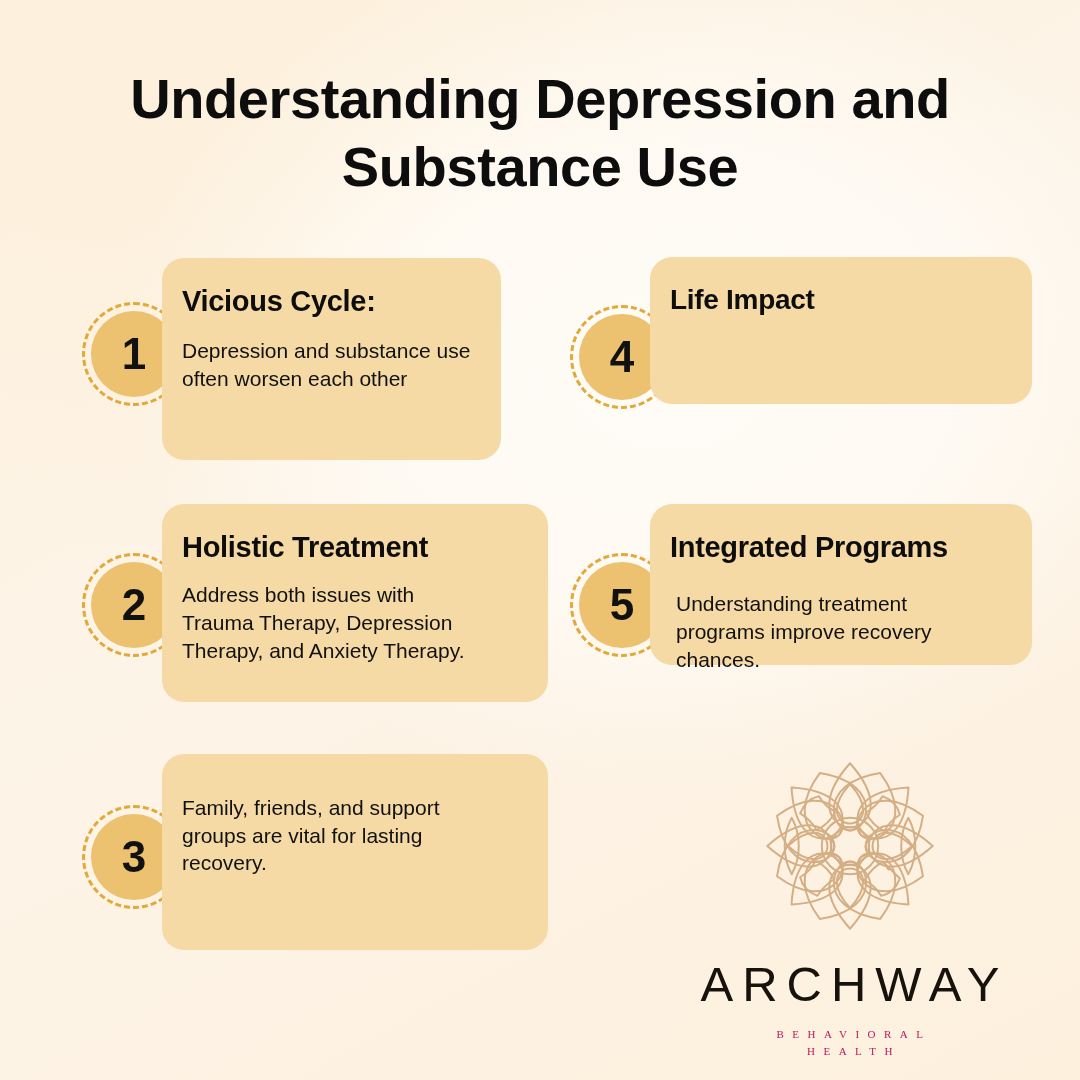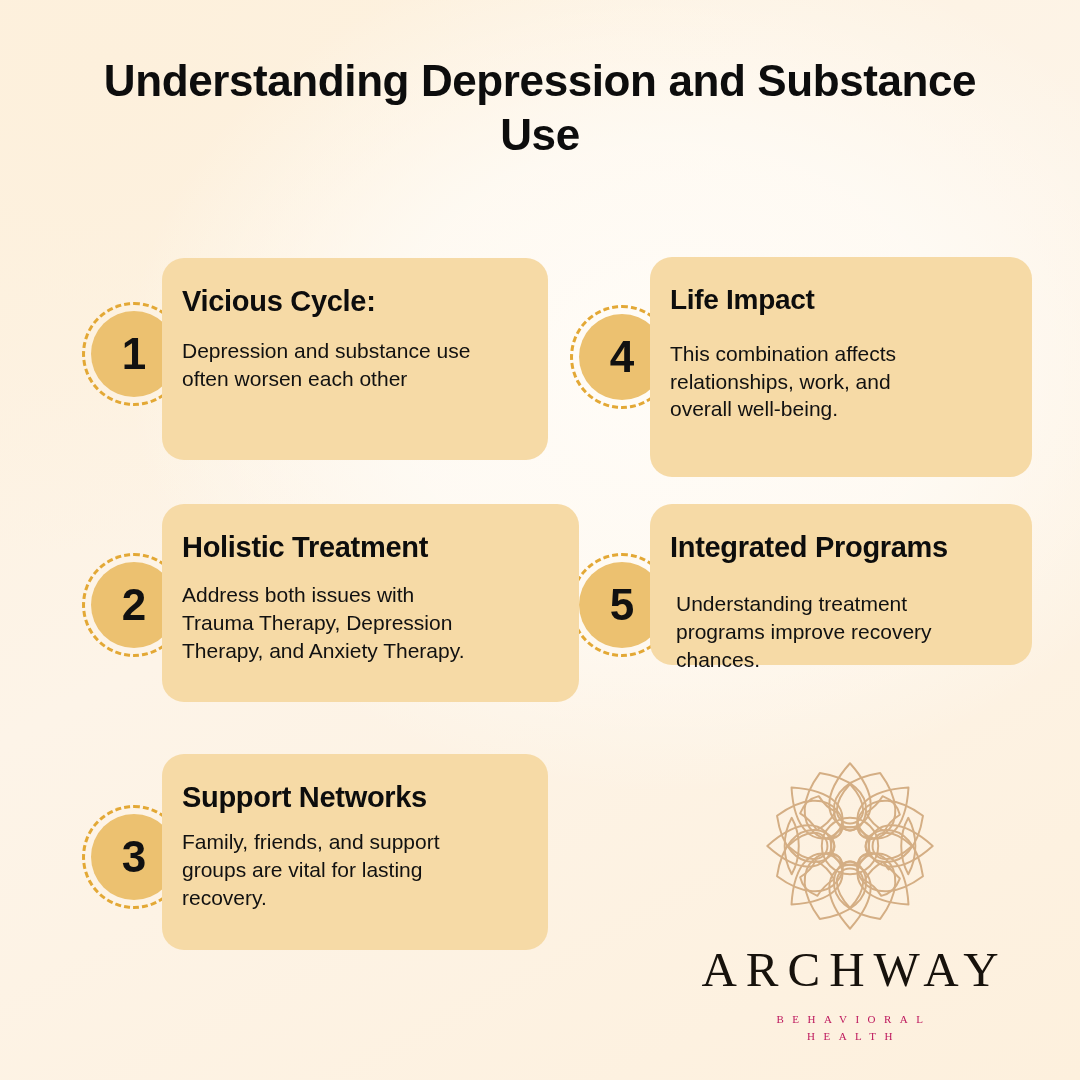--- a/index.html
+++ b/index.html
@@ -15,23 +15,23 @@
     background:
       radial-gradient(ellipse 70% 55% at 62% 34%, #fffcf7 0%, rgba(255,252,247,0.75) 38%, rgba(255,252,247,0) 72%),
       radial-gradient(ellipse 90% 70% at 10% 6%, #fdf0dc 0%, rgba(253,240,220,0) 65%),
       linear-gradient(152deg, #fdf1de 0%, #fdf4e8 45%, #fdf0dd 100%);
   }
   #canvas{ position:absolute; inset:0; }
 
   
   .page-title{
     position:absolute;
-    left:90px; top:54px; width:900px;
+    left:90px; top:65px; width:900px;
     text-align:center;
-    font-size:44px;
+    font-size:56px;
     font-weight:bold;
     line-height:1.22;
     letter-spacing:-0.4px;
     color:#0d0d0d;
   }
 
   
   .step{ position:absolute; }
   .badge-wrap{
     position:absolute;
@@ -89,22 +89,22 @@
 
   
   #logo-block{
     position:absolute;
     left:640px; top:752px;
     width:420px;
     text-align:center;
   }
   #logo-mark{ display:block; margin:0 auto; }
   .logo-word{
-    margin-top:5px;
-    font-family:Liberation Serif, serif;
+    margin-top:20px;
+    font-family:Liberation Sans, sans-serif;
     font-size:49px;
     letter-spacing:9px;
     color:#17120c;
     text-indent:9px;
     line-height:1;
   }
   .logo-sub{
     margin-top:17px;
     font-family:Liberation Serif, serif;
     font-size:11px;
@@ -123,62 +123,60 @@
 
   <h1 class="page-title">Understanding Depression and Substance Use</h1>
 
   <div class="step c1" style="left:82px; top:302px; width:466px; height:160px;">
     <div class="badge-wrap" style="top:0;">
       <div class="dash-ring"></div>
       <div class="badge-disc">
         <span class="badge-num">1</span>
       </div>
     </div>
-    <div class="card" style="left:80px; top:-44px; width:386px; height:202px;">
+    <div class="card" style="left:80px; top:-44px; width:339px; height:202px;">
       <div class="card-title">Vicious Cycle:</div>
       <div class="card-body">Depression and substance use often worsen each other</div>
     </div>
   </div>
 
   <div class="step c2" style="left:82px; top:553px; width:466px; height:160px;">
     <div class="badge-wrap">
       <div class="dash-ring"></div>
       <div class="badge-disc">
         <span class="badge-num">2</span>
       </div>
     </div>
-    <div class="card" style="left:80px; top:-49px; width:417px; height:198px;">
+    <div class="card" style="left:80px; top:-49px; width:386px; height:198px;">
       <div class="card-title">Holistic Treatment</div>
       <div class="card-body">Address both issues with Trauma Therapy, Depression Therapy, and Anxiety Therapy.</div>
     </div>
   </div>
 
   <div class="step c3" style="left:82px; top:805px; width:466px; height:160px;">
     <div class="badge-wrap">
       <div class="dash-ring"></div>
       <div class="badge-disc">
         <span class="badge-num">3</span>
       </div>
     </div>
     <div class="card" style="left:80px; top:-51px; width:386px; height:196px;">
-      <div class="card-title">Support Networks</div>
       <div class="card-body">Family, friends, and support groups are vital for lasting recovery.</div>
     </div>
   </div>
 
   <div class="step c4" style="left:570px; top:305px; width:466px; height:160px;">
     <div class="badge-wrap">
       <div class="dash-ring"></div>
       <div class="badge-disc">
         <span class="badge-num">4</span>
       </div>
     </div>
-    <div class="card" style="left:80px; top:-48px; width:382px; height:220px;">
+    <div class="card" style="left:80px; top:-48px; width:382px; height:147px;">
       <div class="card-title">Life Impact</div>
-      <div class="card-body">This combination affects relationships, work, and overall well-being.</div>
     </div>
   </div>
 
   <div class="step c5" style="left:570px; top:553px; width:466px; height:160px;">
     <div class="badge-wrap">
       <div class="dash-ring"></div>
       <div class="badge-disc">
         <span class="badge-num">5</span>
       </div>
     </div>

